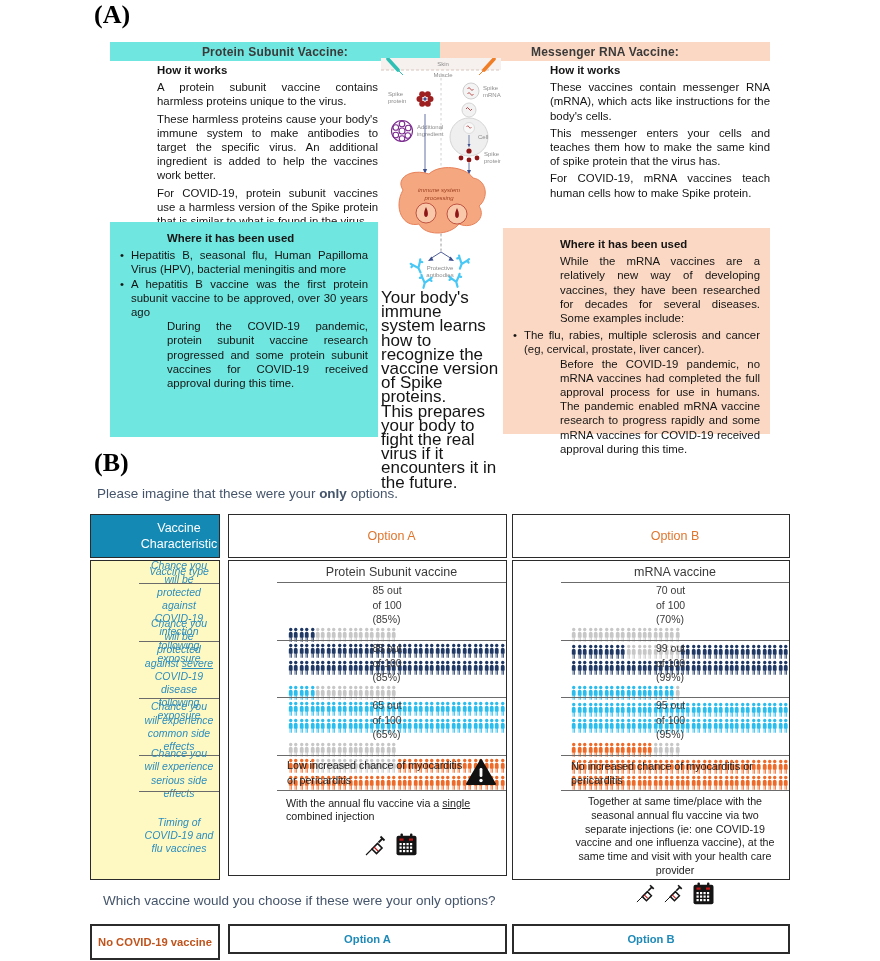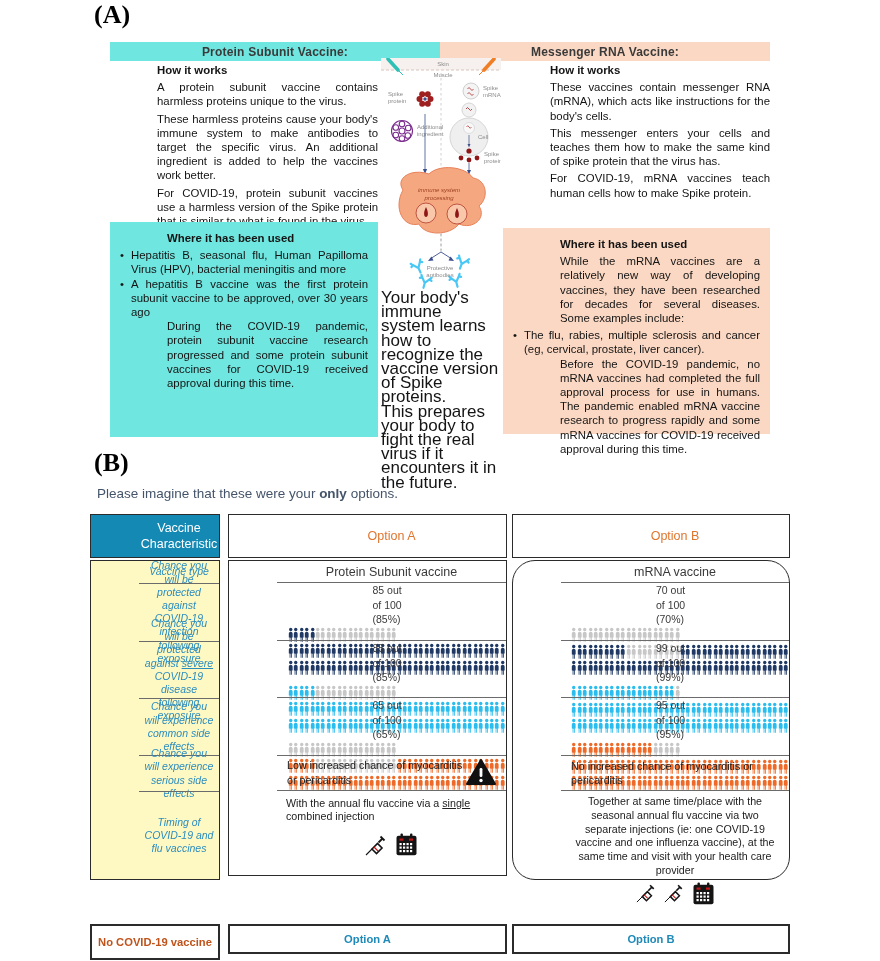--- a/index.html
+++ b/index.html
@@ -1517,21 +1517,21 @@
               <rect x="8" y="17" width="2.2" height="2.2"></rect>
               <rect x="11.5" y="17" width="2.2" height="2.2"></rect>
               <rect x="15" y="17" width="2.2" height="2.2"></rect>
           </g>
         </svg>
       </div>
     </div>
   </div>
 
   <div class="abs colbox hdr-box opt-hdr" style="left:512px;top:514px;width:278px;height:44px;color:#E0762E;">Option B</div>
-  <div class="abs colbox rows" style="left:512px;top:560px;width:278px;height:320px;border-radius:23px;">
+  <div class="abs colbox rows" style="left:512px;top:560px;width:278px;height:320px;">
     <div class="row typecell h-type">mRNA vaccine</div>
     <div class="row picto h-inf">
       <div class="plines">
           <div>70 out</div>
           <div>of 100</div>
           <div>(70%)</div>
         </div>
       <div class="pgrid">
           <div class="prow">
             <svg class="pp" viewBox="0 0 10 26">
@@ -2809,18 +2809,19 @@
             <rect x="4.5" y="17" width="2.2" height="2.2"></rect>
               <rect x="8" y="17" width="2.2" height="2.2"></rect>
               <rect x="15" y="17" width="2.2" height="2.2"></rect>
               <rect x="11.5" y="17" width="2.2" height="2.2"></rect>
           </g>
         </svg>
       </div>
     </div>
   </div>
 
+  <div class="abs question" style="left:103px;top:893px;">Which vaccine would you choose if these were your only options?</div>
 
   <div class="abs choice" style="left:90px;top:924px;width:130px;height:36px;color:#C0531B;">No COVID-19 vaccine</div>
   <div class="abs choice" style="left:228px;top:924px;width:279px;height:30px;color:#1F8AB8;">Option A</div>
   <div class="abs choice" style="left:512px;top:924px;width:278px;height:30px;color:#1F8AB8;">Option B</div>
 
 </div>
 
 </body></html>

